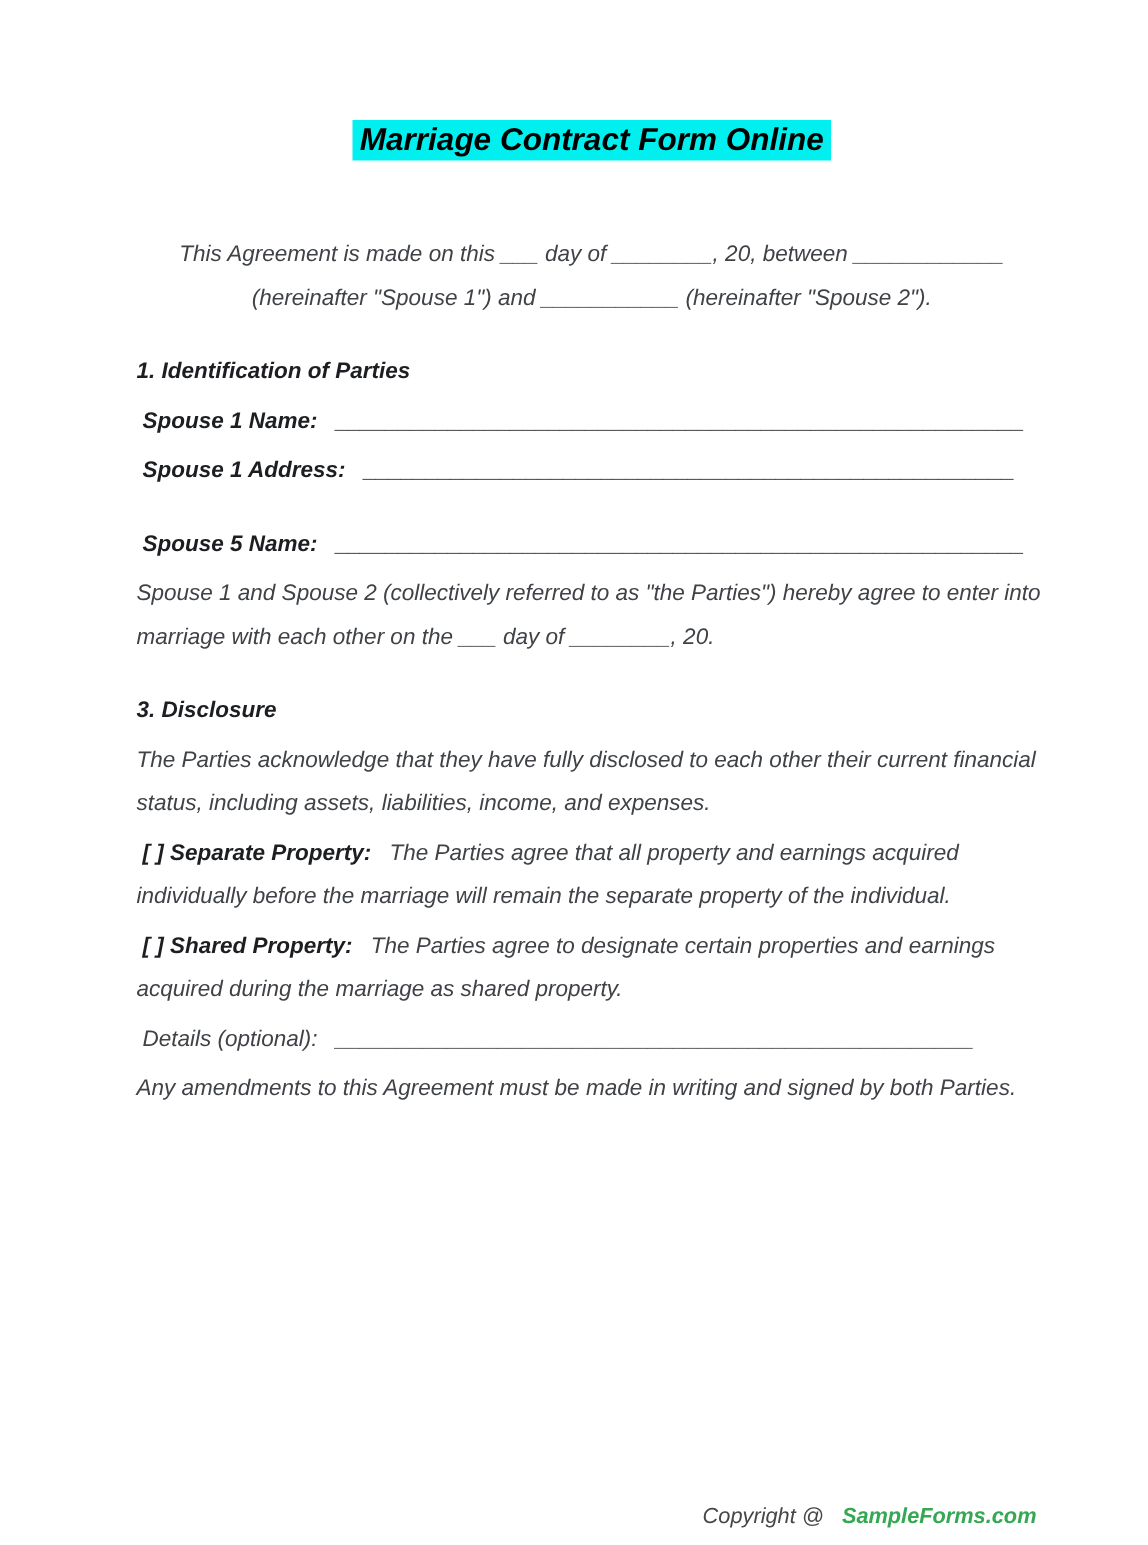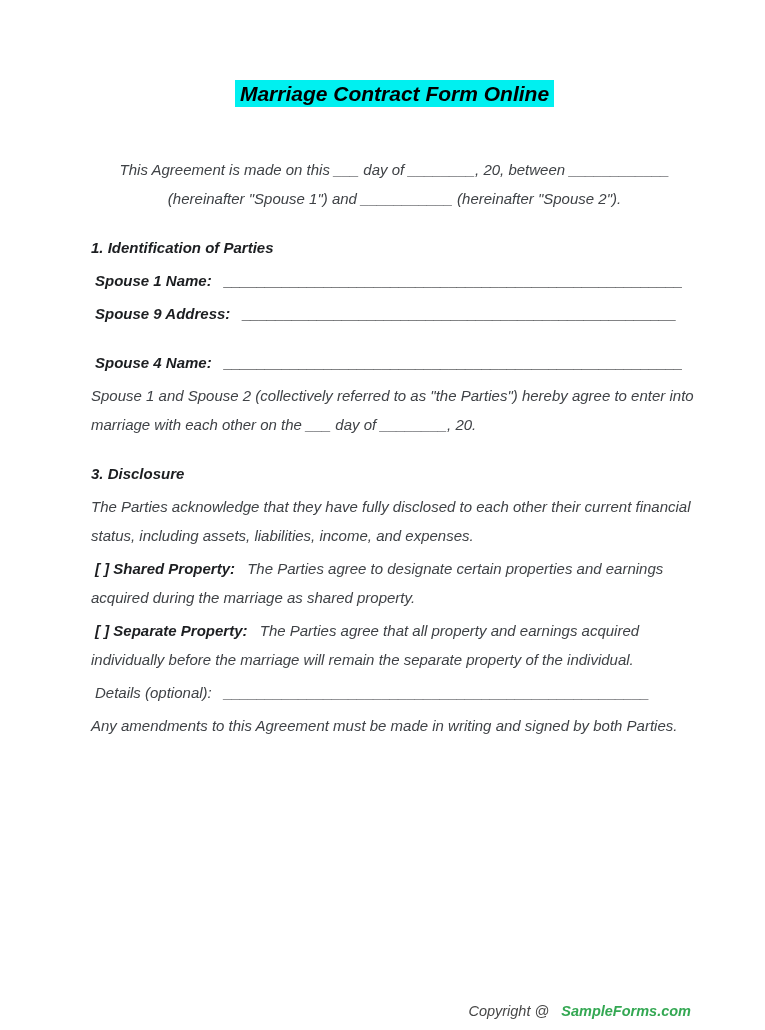--- a/index.html
+++ b/index.html
@@ -71,43 +71,43 @@
 
   <p class="para intro">This Agreement is made on this ___ day of ________, 20, between ____________ (hereinafter "Spouse 1") and ___________ (hereinafter "Spouse 2").</p>
 
   <h2 class="heading">1. Identification of Parties</h2>
 
   <p class="field">
     <span>Spouse 1 Name:</span>
     <span>_______________________________________________________</span>
   </p>
   <p class="field">
-    <span>Spouse 9 Address:</span>
+    <span>Spouse 1 Address:</span>
     <span>____________________________________________________</span>
   </p>
 
   <p class="field mt">
-    <span>Spouse 4 Name:</span>
+    <span>Spouse 5 Name:</span>
     <span>_______________________________________________________</span>
   </p>
 
   <p class="para">Spouse 1 and Spouse 2 (collectively referred to as "the Parties") hereby agree to enter into marriage with each other on the ___ day of ________, 20.</p>
 
   <h2 class="heading">3. Disclosure</h2>
   <p class="para">The Parties acknowledge that they have fully disclosed to each other their current financial status, including assets, liabilities, income, and expenses.</p>
 
 
   <p class="para">
-    <span class="bold-label">[ ] Shared Property:</span>
-    <span>The Parties agree to designate certain properties and earnings acquired during the marriage as shared property.</span>
+    <span class="bold-label">[ ] Separate Property:</span>
+    <span>The Parties agree that all property and earnings acquired individually before the marriage will remain the separate property of the individual.</span>
   </p>
 
   <p class="para">
-    <span class="bold-label">[ ] Separate Property:</span>
-    <span>The Parties agree that all property and earnings acquired individually before the marriage will remain the separate property of the individual.</span>
+    <span class="bold-label">[ ] Shared Property:</span>
+    <span>The Parties agree to designate certain properties and earnings acquired during the marriage as shared property.</span>
   </p>
 
   <p class="details-line">
     <span>Details (optional):</span>
     <span>___________________________________________________</span>
   </p>
 
   <p class="para">Any amendments to this Agreement must be made in writing and signed by both Parties.</p>
 
   <div class="footer">

